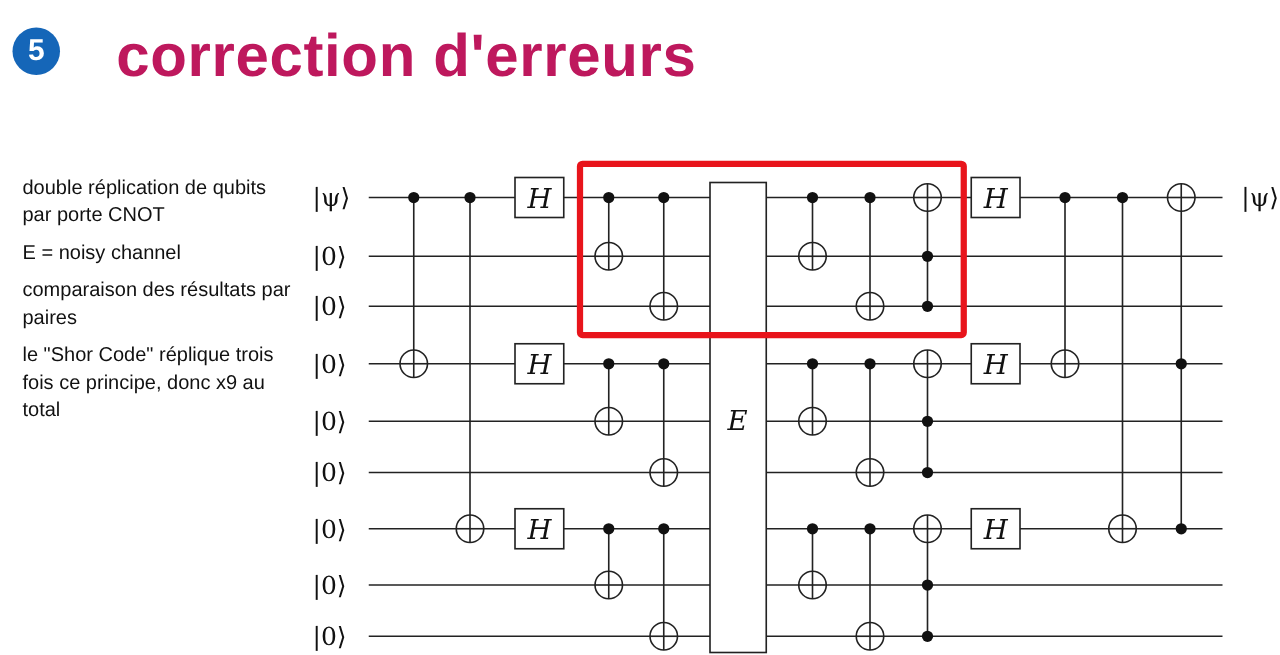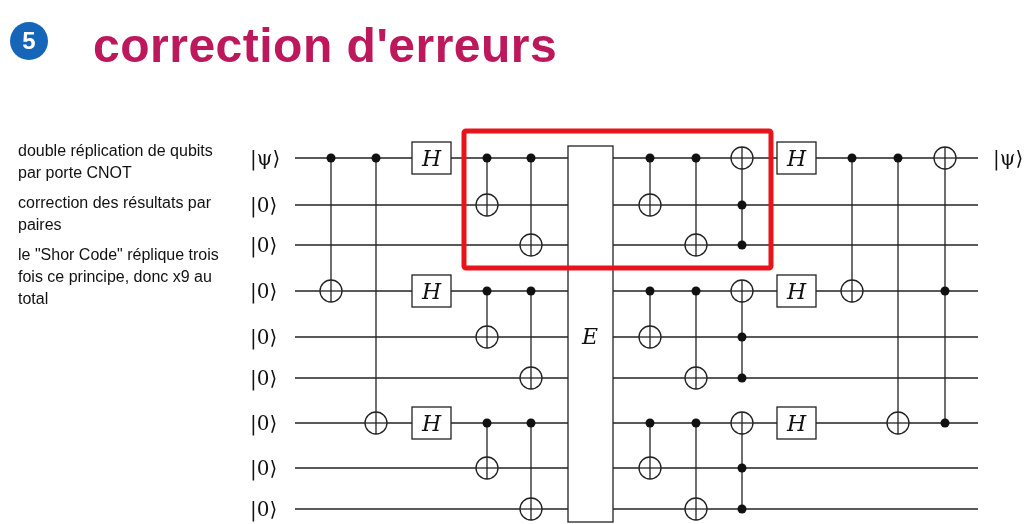--- a/index.html
+++ b/index.html
@@ -16,21 +16,22 @@
 </head>
 <body>
 
 <div class="title-wrap">
   <div class="badge">5</div>
 </div>
 <div class="title">correction d'erreurs</div>
 
 <div class="notes">
   <p>double réplication de qubits par porte CNOT</p>
-  <p>correction des résultats par paires</p>
+  <p>E = noisy channel</p>
+  <p>comparaison des résultats par paires</p>
   <p>le "Shor Code" réplique trois fois ce principe, donc x9 au total</p>
 </div>
 
 <svg class="circuit" width="1024" height="524" xmlns="http://www.w3.org/2000/svg">
   <defs>
     <g id="tgt">
         <circle r="11" fill="#fff" stroke="#222" stroke-width="1.3"></circle>
         <line x1="-11" y1="0" x2="11" y2="0" stroke="#222" stroke-width="1.3"></line>
         <line x1="0" y1="-11" x2="0" y2="11" stroke="#222" stroke-width="1.3"></line>
       </g>

